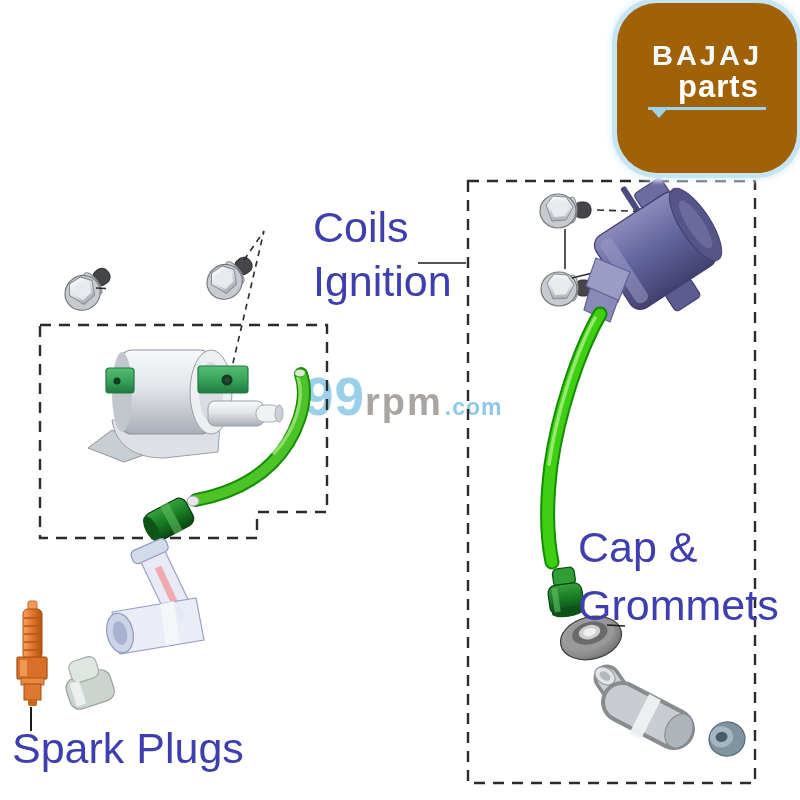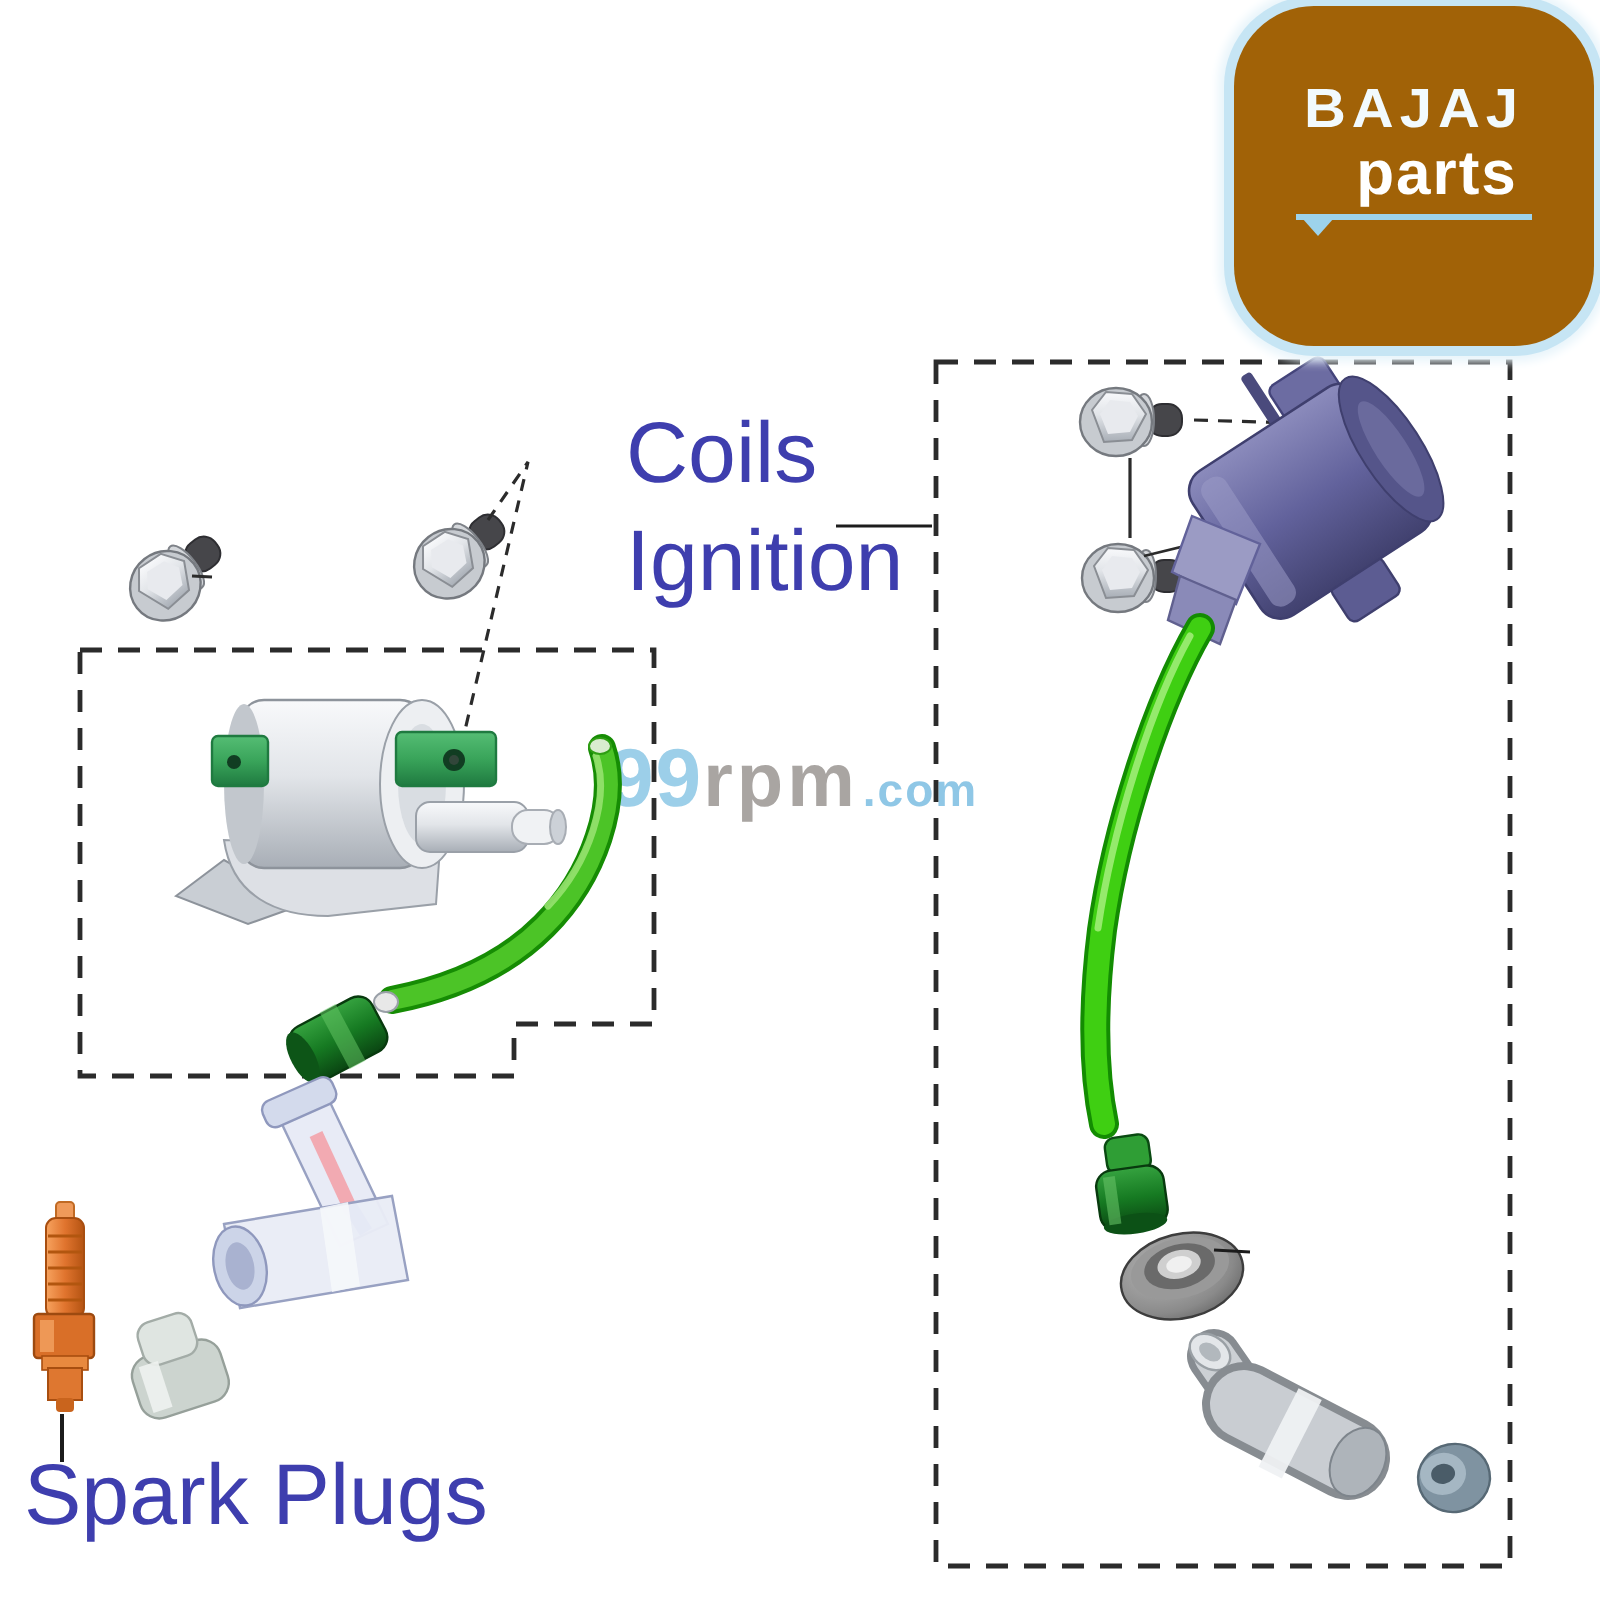--- a/index.html
+++ b/index.html
@@ -6,21 +6,21 @@
   #canvas{position:relative;width:800px;height:800px;background:#ffffff;overflow:hidden;}
 
   
   .label{position:absolute;color:#3e3eae;font-size:43px;line-height:54px;letter-spacing:0;}
   #label-ignition-coils{left:313px;top:200px;}
   #label-cap-grommets{left:578px;top:518px;line-height:58px;}
   #label-spark-plugs{left:12px;top:721px;}
 
   
   #watermark{position:absolute;left:304px;top:366px;display:flex;align-items:baseline;font-weight:bold;z-index:1;}
-  .wm-num{font-size:41px;color:#9ccfe9;letter-spacing:1px;}
+  .wm-num{font-size:53px;color:#9ccfe9;letter-spacing:1px;}
   .wm-mid{font-size:38px;color:#a9a5a2;letter-spacing:2px;}
   .wm-tld{font-size:23px;color:#8fc7e6;margin-left:2px;letter-spacing:1px;}
 
   
   #logo{position:absolute;left:617px;top:3px;width:180px;height:170px;background:#a16207;
         border-radius:40px;box-shadow:0 0 0 5px #c6e5f4,0 0 5px 8px #e9f5fb;
         display:flex;flex-direction:column;align-items:center;padding-top:36px;box-sizing:border-box;z-index:3;}
   .logo-brand{color:#f2fafd;font-weight:bold;font-size:29px;letter-spacing:3px;transform:scaleY(.95);}
   .logo-genuine{color:#9dd3ec;font-size:22px;letter-spacing:2px;margin-top:4px;}
   .logo-parts{color:#ffffff;font-weight:bold;font-size:31px;letter-spacing:1px;margin-top:-3px;margin-left:23px;}
@@ -231,20 +231,22 @@
       <ellipse cx="722" cy="736" rx="6" ry="5" fill="#4a5c68"></ellipse>
     </g>
   </svg>
 
   <div class="label" id="label-ignition-coils">
     <div>Coils</div>
     <div>Ignition</div>
   </div>
 
   <div class="label" id="label-cap-grommets">
+    <div>Cap &amp;</div>
+    <div>Grommets</div>
   </div>
 
   <div class="label" id="label-spark-plugs">Spark Plugs</div>
 
   <div id="logo">
     <div class="logo-brand">BAJAJ</div>
     <div class="logo-parts">parts</div>
     <div class="logo-underline">
       <div class="arrow"></div>
     </div>

